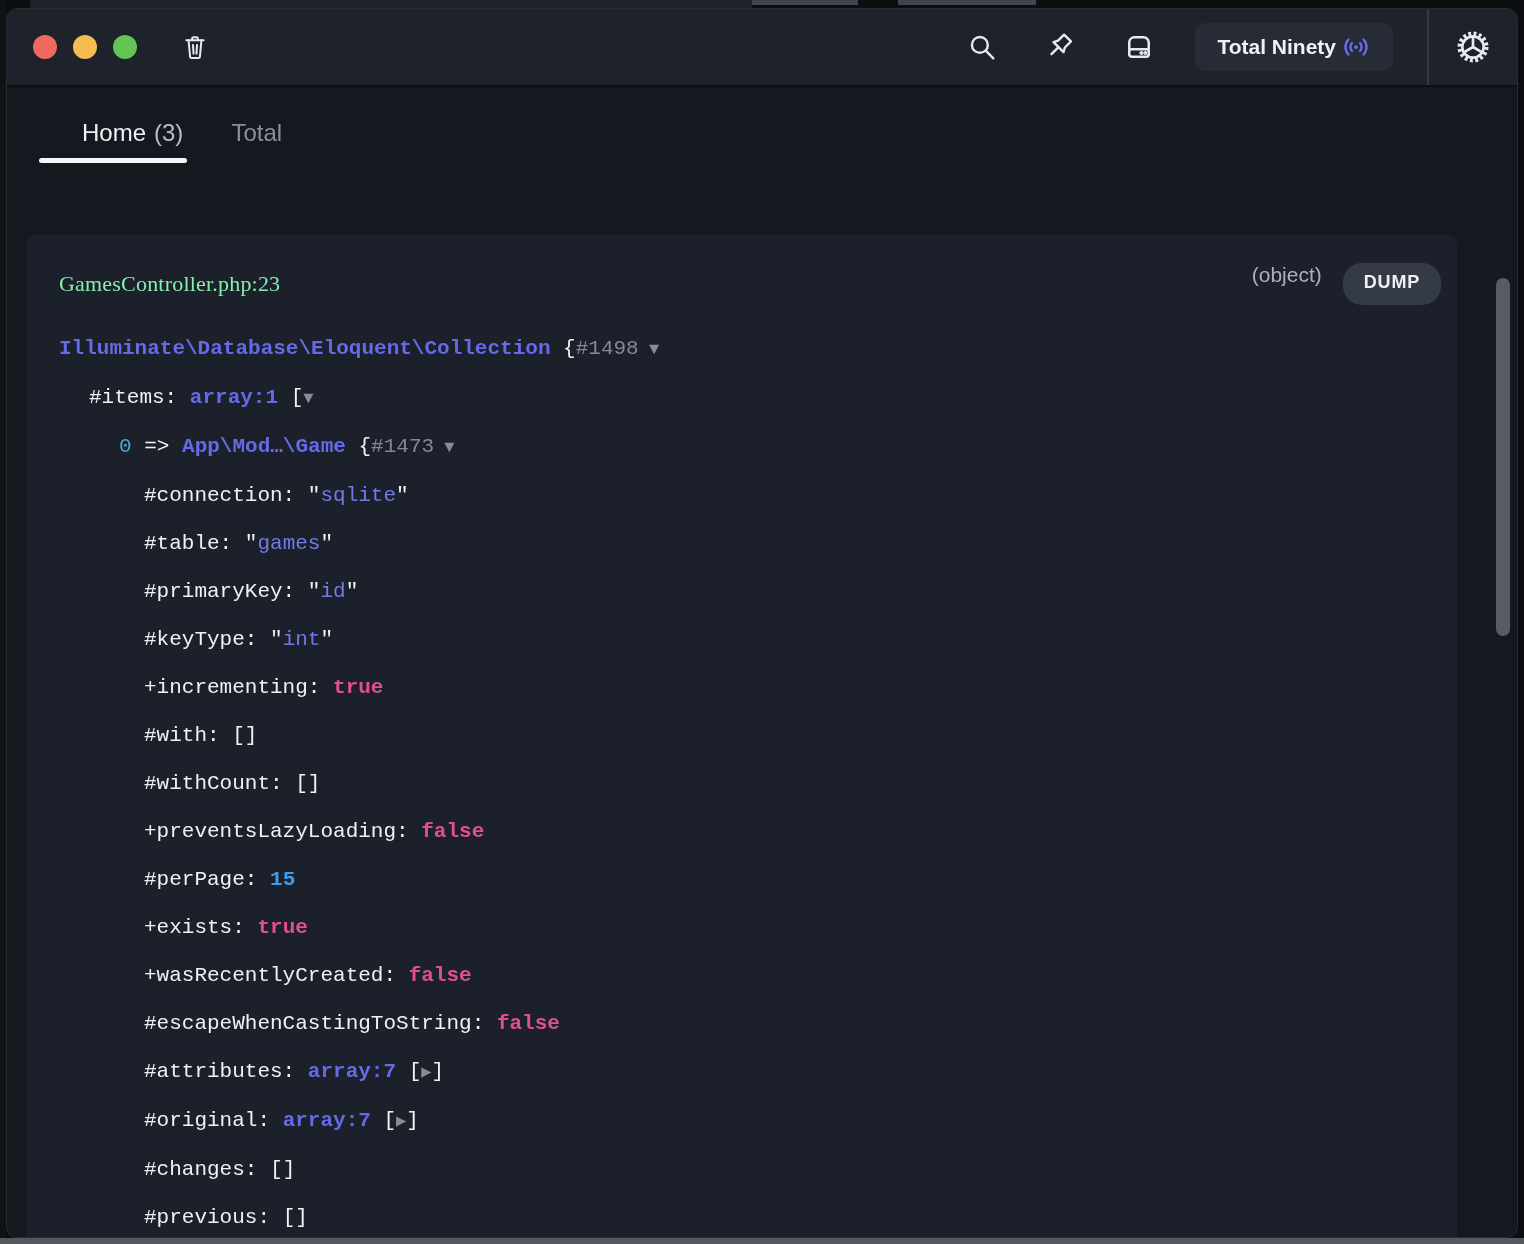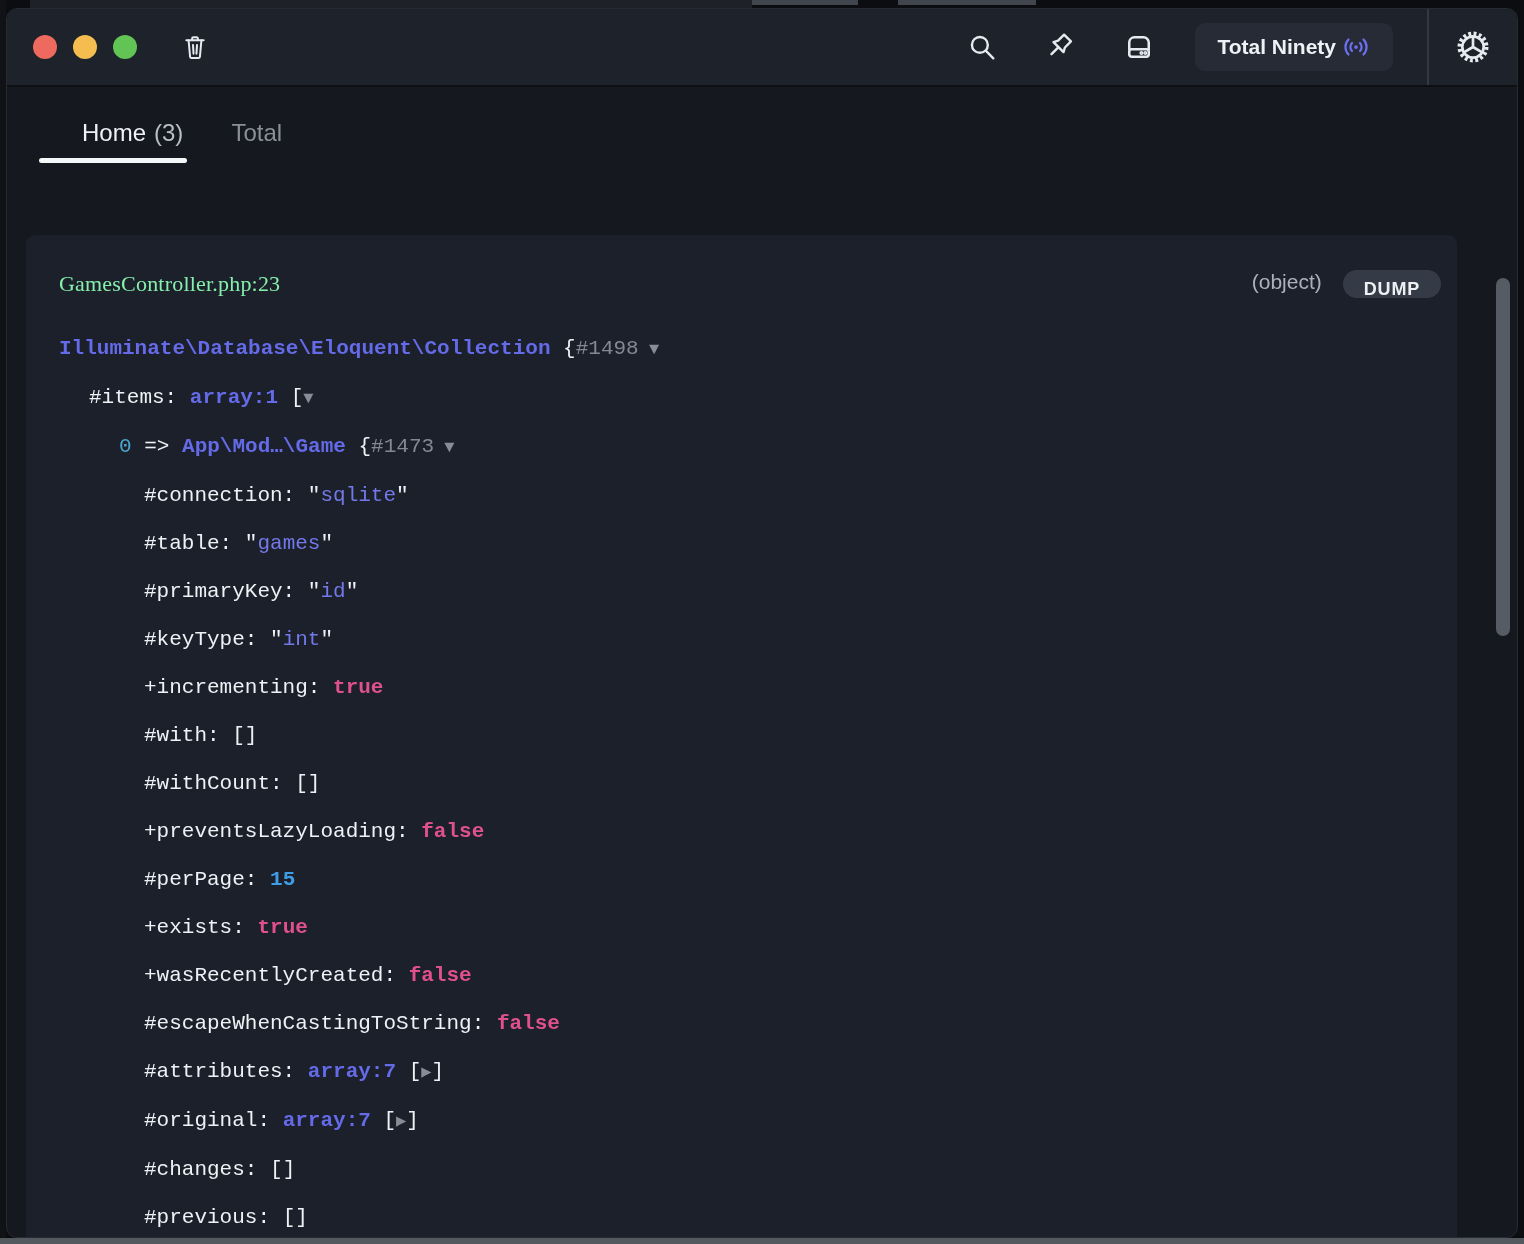--- a/index.html
+++ b/index.html
@@ -73,21 +73,21 @@
   .card-header {
     display:flex; align-items:center; justify-content:space-between;
     padding:26px 16px 0 33px; height:72px;
   }
   .card-source { color:#86efac; font-size:22px; letter-spacing:0.2px;font-family:Liberation Serif, serif; }
   .card-header-right { display:flex; align-items:flex-start; gap:21px;margin-left:12px; }
   .card-type { color:#aab1bb; font-size:21px; }
   .badge {
     background:var(--badge-bg,#353b46); color:#eef1f4;
     font-size:18px; font-weight:700; letter-spacing:0.8px;
-    height:28px; line-height:38px; padding:0 21px; border-radius:19px;
+    height:42px; line-height:38px; padding:0 21px; border-radius:19px;
   }
 
   
   .dump {
     margin-top:18px; padding-left:33px;
     font-family:Liberation Mono, monospace;
     font-size:21px; line-height:48px; color:var(--text-primary,#eef1f5);
     white-space:pre;
   }
   .dump-line.i1 { padding-left:30px; }

